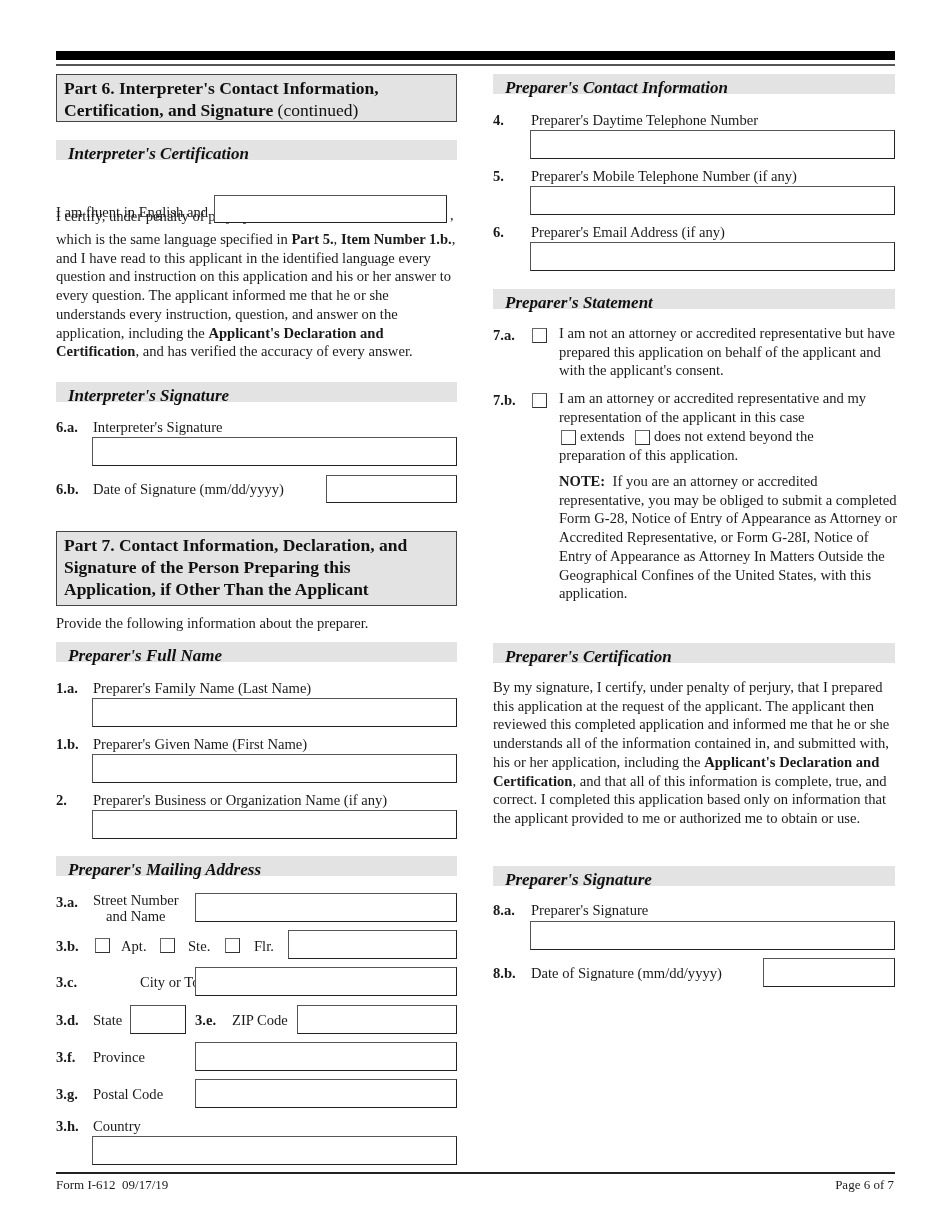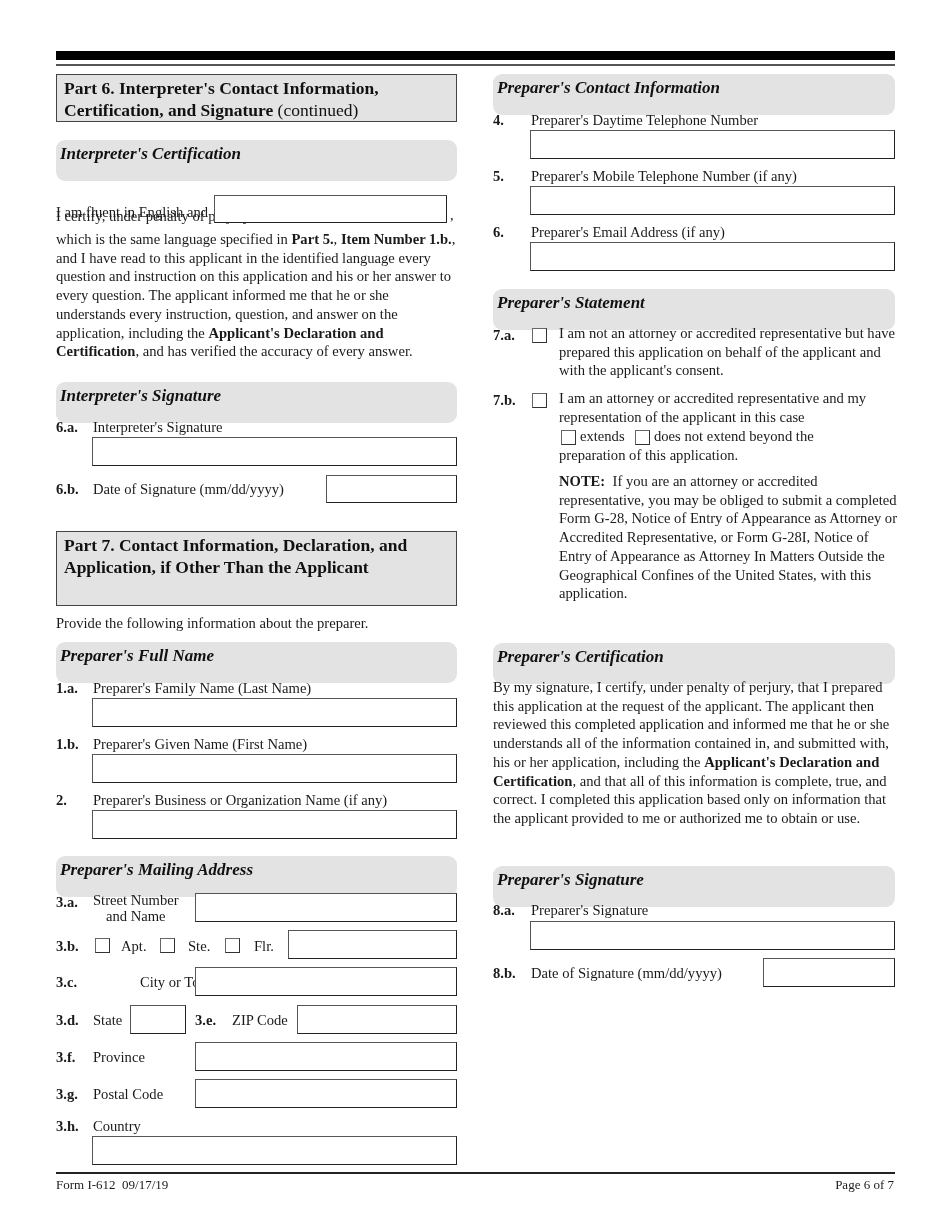--- a/index.html
+++ b/index.html
@@ -13,21 +13,21 @@
   .topline { left: 56px; top: 64px; width: 839px; height: 1.5px; background: #555; }
 
   .part-box {
     position: absolute; background: #e3e3e3; border: 1.5px solid #444;
     box-sizing: border-box; font-weight: bold; font-size: 17.5px; line-height: 22px;
     padding: 2px 6px 0 7px; color: #111;
   }
   .part-box .normal { font-weight: normal; }
   .sec-head {
     position: absolute; background: #e3e3e3; font-style: italic; font-weight: bold;
-    font-size: 17px; line-height: 27px; height: 41px; padding-left: 4px; box-sizing: border-box; color: #111; border-radius: 9px;
+    font-size: 17px; line-height: 27px; height: 20px; padding-left: 12px; box-sizing: border-box; color: #111;
   }
   .txt { position: absolute; font-size: 14.6px; line-height: 18.7px; }
   .num { position: absolute; font-weight: bold; font-size: 14.6px; line-height: 18px; }
   .lbl { position: absolute; font-size: 14.6px; line-height: 18px; text-align: center; }
   .field {
     position: absolute; box-sizing: border-box; background: #fff;
     border: 1.3px solid #222; border-bottom-width: 1.6px; border-right-width: 1.6px;
     border-top-color: #555; border-left-color: #555;
   }
   .cb {
@@ -63,20 +63,21 @@
 <div class="sec-head" style="left:56px; top:382px; width:401px;">Interpreter's Signature</div>
 <div class="num" style="left:56px; top:418px;">6.a.</div>
 <div class="lbl" style="left:93px; top:418px;">Interpreter's Signature</div>
 <div class="field" style="left:92px; top:437px; width:365px; height:29px;"></div>
 <div class="num" style="left:56px; top:480px;">6.b.</div>
 <div class="lbl" style="left:93px; top:480px;">Date of Signature (mm/dd/yyyy)</div>
 <input class="field" style="left: 326px; top: 475px; width: 131px; height: 28px;" value="">
 
 <div class="part-box" style="left:56px; top:531px; width:401px; height:75px;">
   <div>Part 7.  Contact Information, Declaration, and</div>
+  <div>Signature of the Person Preparing this</div>
   <div>Application, if Other Than the Applicant</div>
 </div>
 <div class="txt" style="left:56px; top:614px;">Provide the following information about the preparer.</div>
 
 <div class="sec-head" style="left:56px; top:642px; width:401px;">Preparer's Full Name</div>
 <div class="num" style="left:56px; top:679px;">1.a.</div>
 <div class="lbl" style="left:93px; top:679px;">Preparer's Family Name (Last Name)</div>
 <input class="field" style="left: 92px; top: 698px; width: 365px; height: 29px;" value="">
 <div class="num" style="left:56px; top:735px;">1.b.</div>
 <div class="lbl" style="left:93px; top:735px;">Preparer's Given Name (First Name)</div>

